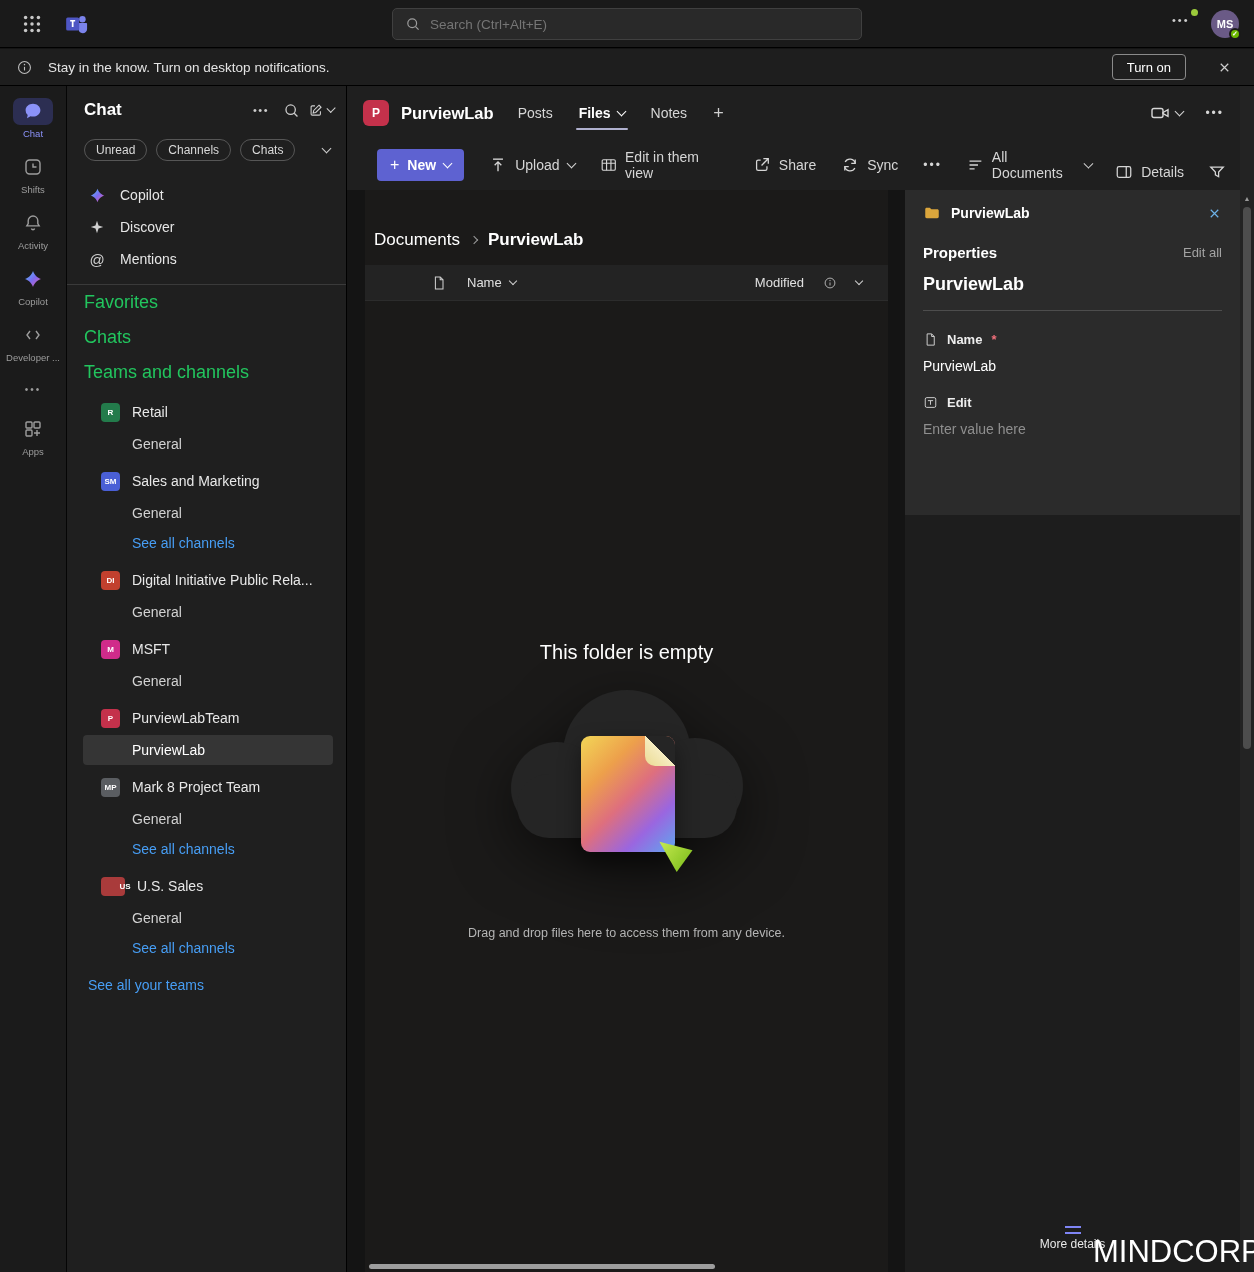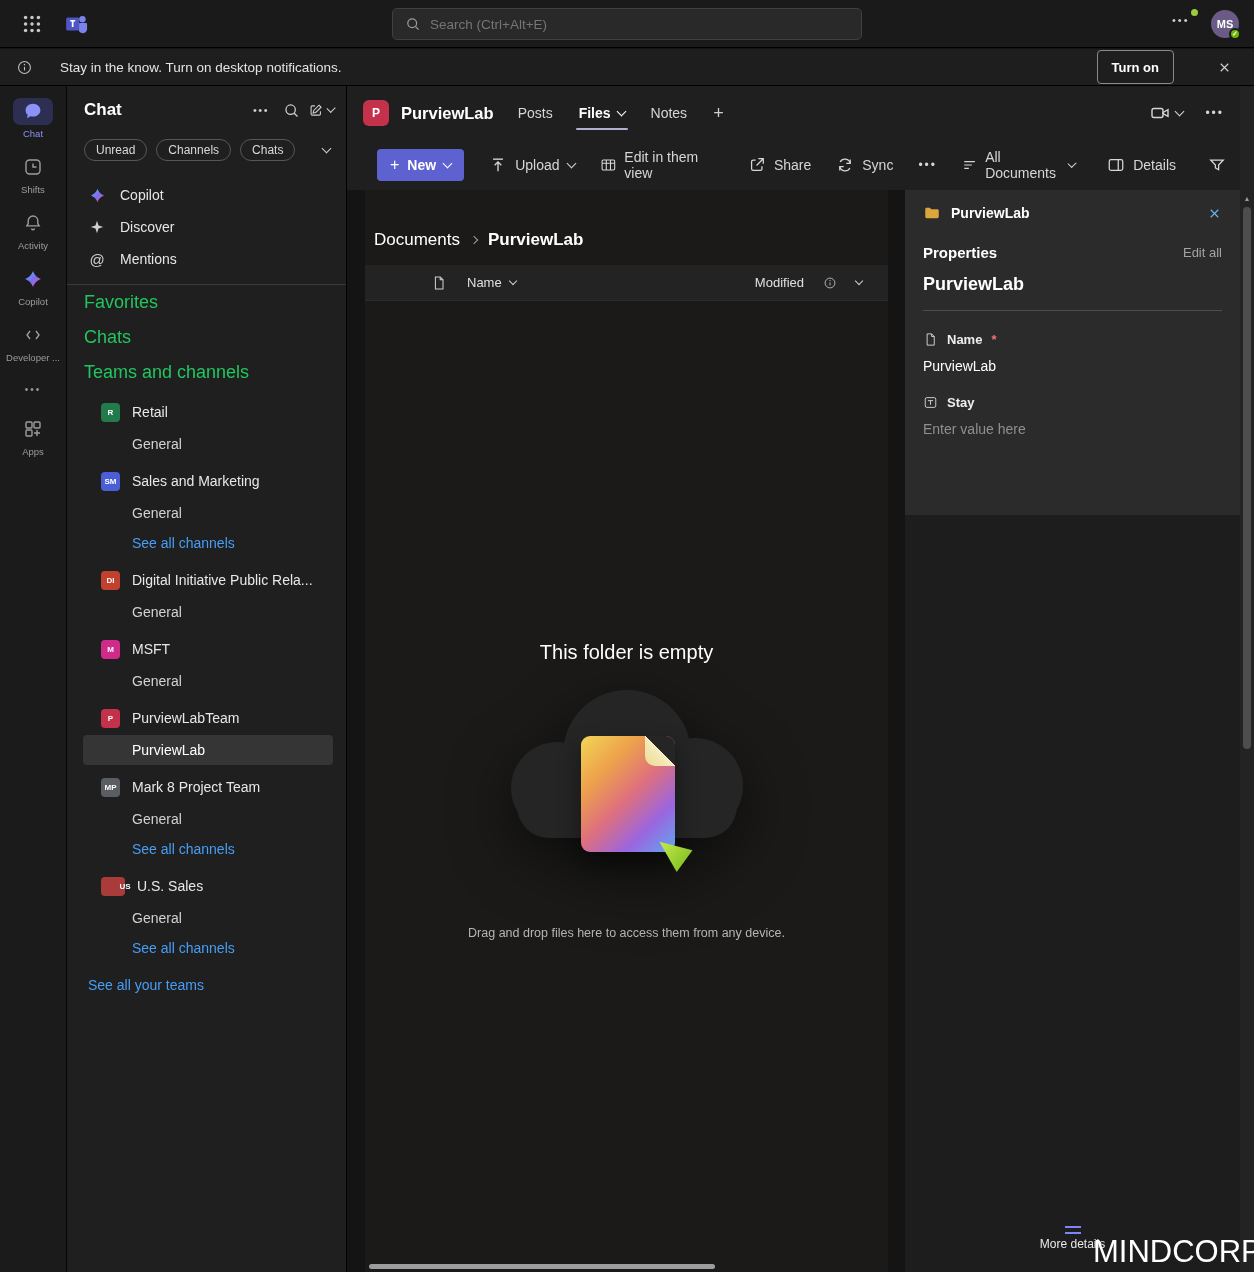--- a/index.html
+++ b/index.html
@@ -11,22 +11,22 @@
 #topbar{position:absolute;left:0;top:0;width:1254px;height:48px;background:#1a1a1a;border-bottom:1px solid #000}
 #waffle{position:absolute;left:21px;top:13px;color:#c8c8c8}
 #tlogo{position:absolute;left:64px;top:11px}
 #searchbox{position:absolute;left:392px;top:8px;width:470px;height:32px;background:#292929;border:1px solid #404040;border-radius:5px;display:flex;align-items:center;gap:9px;padding:0 12px;color:#9d9d9d}
 #searchbox input{background:transparent;border:none;outline:none;color:#b9b9b9;font-size:13.5px;width:100%;font-family:"Liberation Sans",sans-serif}
 #topdots{position:absolute;left:1172px;top:14px;color:#cfcfcf;font-size:11px;letter-spacing:2px}
 #topdot-green{position:absolute;left:1191px;top:9px;width:7px;height:7px;border-radius:50%;background:#9bca3b}
 #avatar{position:absolute;left:1211px;top:10px;width:28px;height:28px;border-radius:50%;background:#6a5a86;display:flex;align-items:center;justify-content:center;font-size:11px;font-weight:700}
 .presence{position:absolute;right:-2px;bottom:-2px;width:12px;height:12px;border-radius:50%;background:#6bb700;border:2px solid #1a1a1a;display:flex;align-items:center;justify-content:center;font-size:7px;color:#fff}
 
-#banner{position:absolute;left:0;top:49px;width:1254px;height:37px;background:#1e1e1e;border-bottom:1px solid #000;display:flex;align-items:center;gap:27px;padding:0 16px;font-size:13.5px;color:#e4e4e4}
-#turnon{margin-left:auto;height:34px;padding:0 14px;border:1px solid #8a8a8a;border-radius:4px;background:transparent;color:#fff;font-size:13px;font-weight:700;display:flex;align-items:center;cursor:pointer;font-family:"Liberation Sans",sans-serif}
+#banner{position:absolute;left:0;top:49px;width:1254px;height:37px;background:#1e1e1e;border-bottom:1px solid #000;display:flex;align-items:center;gap:15px;padding:0 16px;font-size:13.5px;color:#e4e4e4}
+#turnon{margin-left:auto;height:26px;padding:0 14px;border:1px solid #8a8a8a;border-radius:4px;background:transparent;color:#fff;font-size:13px;font-weight:400;display:flex;align-items:center;cursor:pointer;font-family:"Liberation Sans",sans-serif}
 #banner-close{margin:0 6px 0 16px;color:#cfcfcf}
 
 #rail{position:absolute;left:0;top:86px;bottom:0;width:67px;background:#1b1b1b;border-right:1px solid #050505;display:flex;flex-direction:column;align-items:center;padding-top:4px}
 .rail-item{width:67px;height:56px;display:flex;flex-direction:column;align-items:center;justify-content:center;gap:3px;color:#9d9d9d;font-size:9.5px;cursor:pointer}
 .rail-item .iconwrap{width:40px;height:27px;display:flex;align-items:center;justify-content:center;border-radius:7px}
 .rail-item svg{width:20px;height:20px}
 .rail-item.active{color:#8b92f8}
 .rail-item.active .iconwrap{background:#2c2e52}
 .rail-more{height:38px;color:#9d9d9d;font-size:10px;letter-spacing:2px;display:flex;align-items:center;cursor:pointer}
 
@@ -59,21 +59,21 @@
 .tab.active:after{content:"";position:absolute;left:-3px;right:-3px;bottom:10px;height:2.5px;border-radius:2px;background:#b0b1cf}
 .addtab{color:#cfcfcf;font-size:18px;margin-left:0;cursor:pointer}
 .ch-right{margin-left:auto;display:flex;align-items:center;gap:8px;color:#d6d6d6}
 .meetbtn{display:flex;align-items:center;gap:6px;cursor:pointer}
 .hdots{font-size:12px;letter-spacing:2px;margin-left:14px;cursor:pointer}
 #cmdbar{height:50px;display:flex;align-items:center;padding:0 8px 0 30px;gap:25px;font-size:14px;color:#d6d6d6}
 .newbtn{display:flex;align-items:center;gap:8px;background:#5e62d1;color:#fff;border-radius:4px;height:32px;padding:0 13px;font-size:14px;font-weight:600;border:none;cursor:pointer;font-family:"Liberation Sans",sans-serif}
 .cmditem{display:flex;align-items:center;gap:8px;cursor:pointer}
 .cmditem svg{width:18px;height:18px}
 .cmddots{font-size:12px;letter-spacing:2px;cursor:pointer}
-.cmd-right{margin-left:auto;display:flex;align-items:center;gap:32px;padding-right:6px}
+.cmd-right{margin-left:auto;display:flex;align-items:flex-end;gap:24px;padding-right:6px}
 #content{position:absolute;left:0;right:0;top:104px;bottom:0;background:#141414}
 #filearea{position:absolute;left:18px;top:0;width:523px;bottom:0;background:#1b1a19;padding-top:40px}
 #breadcrumb{display:flex;align-items:center;gap:11px;padding:0 9px;font-size:17px}
 .bc-root{color:#fff;cursor:pointer}
 .bc-cur{font-weight:700}
 #breadcrumb .chev.r{color:#9d9d9d;width:6px;height:6px}
 #thead{margin-top:15px;height:36px;background:#232323;border-bottom:1px solid #2c2c2c;display:flex;align-items:center;padding:0 26px 0 66px;font-size:13px;color:#e0e0e0}
 .thname{display:flex;align-items:center;gap:20px;cursor:pointer}
 .thname .lbl{display:flex;align-items:center;gap:8px}
 .thmod{margin-left:auto;display:flex;align-items:center;gap:19px;cursor:pointer}
@@ -497,21 +497,21 @@
             </svg>
           <span>Name</span>
           <span class="req">*</span>
         </div>
         <div class="fieldvalue">PurviewLab</div>
         <div class="fieldlabel">
           <svg width="15" height="15" viewBox="0 0 20 20" fill="none" stroke="currentColor" stroke-width="1.3">
               <rect x="3" y="3.5" width="14" height="13" rx="2"></rect>
               <path d="M6.5 7.5h7M10 7.5V13"></path>
             </svg>
-          <span>Stay</span>
+          <span>Edit</span>
         </div>
         <div class="fieldvalue placeholder">Enter value here</div>
       </div>
       <div class="more">
         <span class="morebars"></span>
         <span>More details</span>
       </div>
     </aside>
   </div>
 </main>

